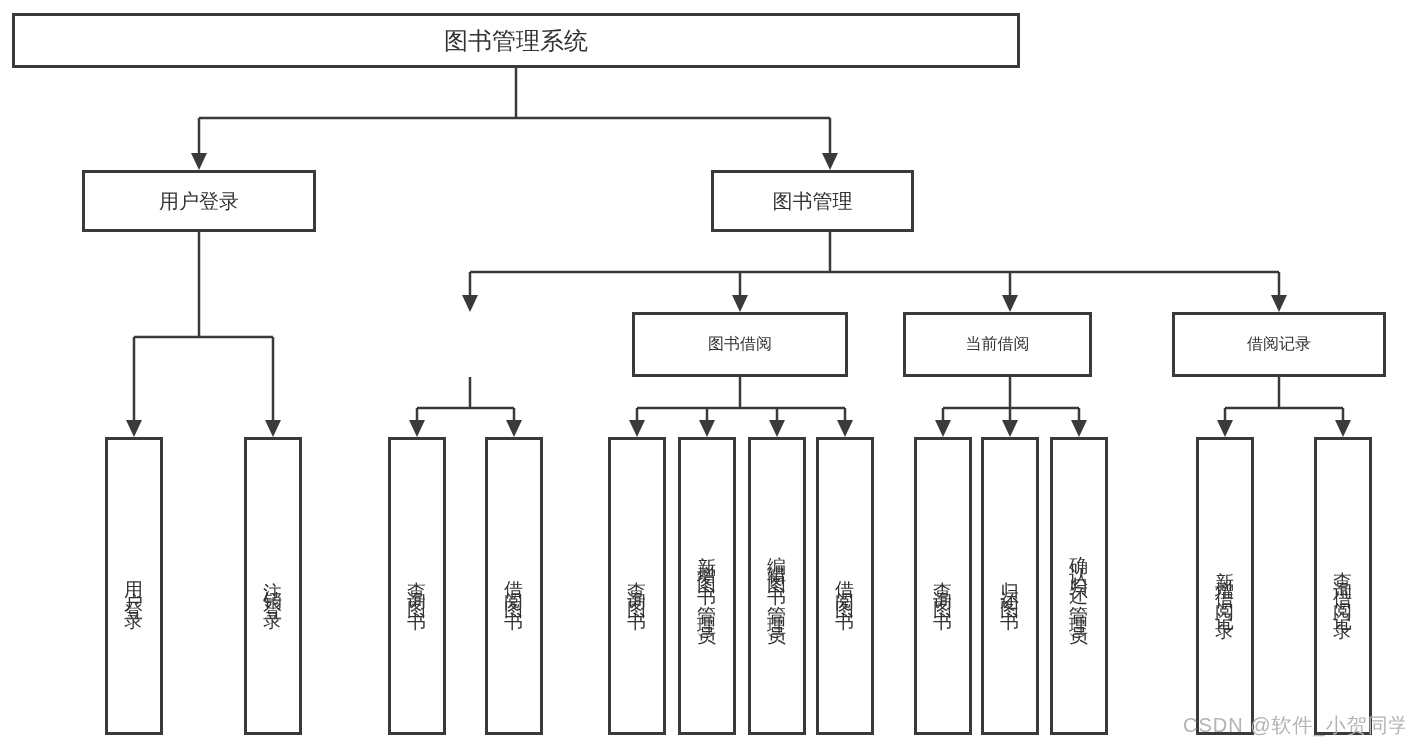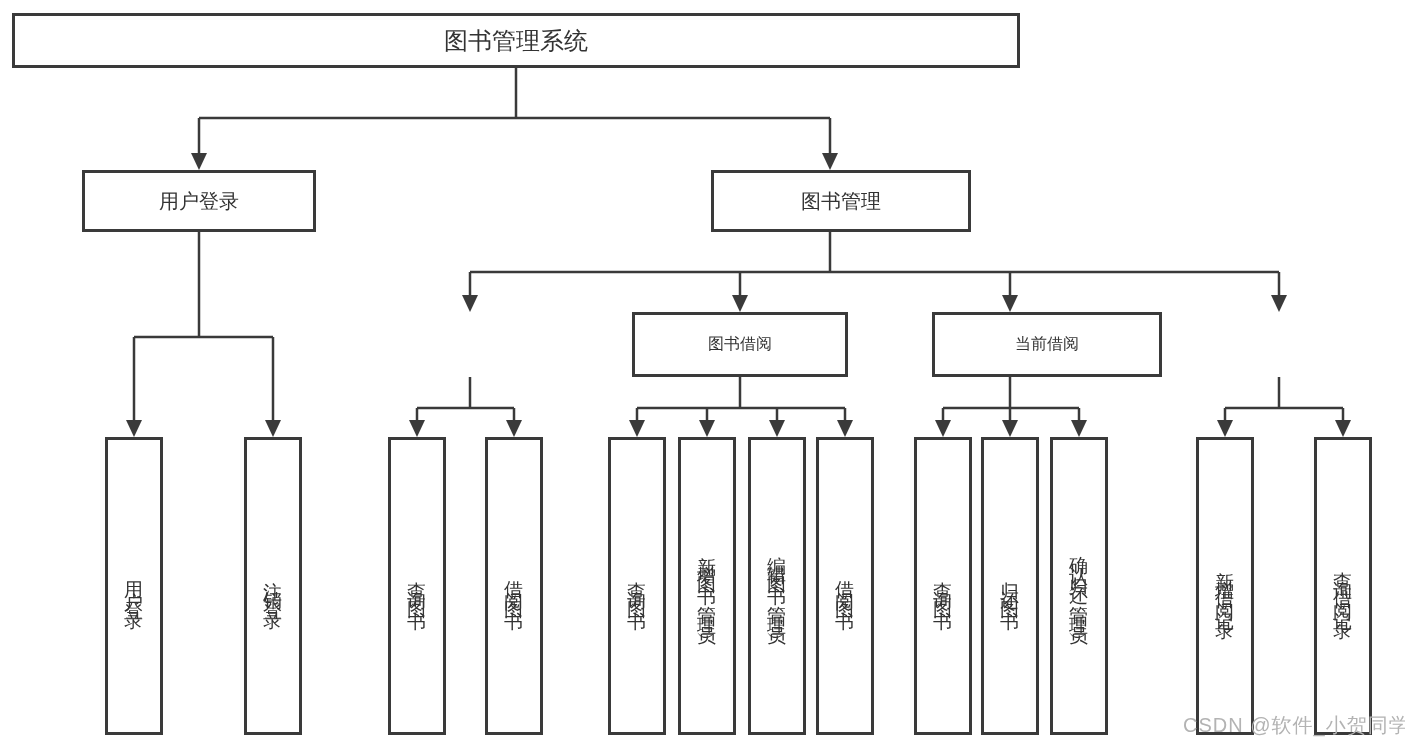--- a/index.html
+++ b/index.html
@@ -16,24 +16,24 @@
     border:3px solid #3a3a3a;
     background:#ffffff;
     display:flex;align-items:center;justify-content:center;
     color:#333333;
     box-sizing:border-box;
     text-align:center;
   }
   .root{left:12px;top:13px;width:1008px;height:55px;font-size:24px;}
   .lvl{height:62px;font-size:20px;}
   .n-userlogin{left:82px;top:170px;width:234px;}
-  .n-bookmgmt{left:711px;top:170px;width:260px;}
+  .n-bookmgmt{left:711px;top:170px;width:203px;}
   .n-newbook{left:362px;top:312px;width:216px;height:65px;}
   .n-borrow{left:632px;top:312px;width:216px;height:65px;}
-  .n-current{left:903px;top:312px;width:230px;height:65px;margin-left:29px;}
+  .n-current{left:903px;top:312px;width:189px;height:65px;}
   .n-records{left:1172px;top:312px;width:214px;height:65px;}
   .leaf{
     position:absolute;
     top:437px;width:58px;height:298px;
     border:3px solid #3a3a3a;background:#ffffff;
     display:flex;align-items:center;justify-content:center;
     box-sizing:border-box;
   }
   .vtext{
     writing-mode:vertical-rl;
@@ -135,20 +135,23 @@
   <div class="node lvl n-bookmgmt">
     <span>图书管理</span>
   </div>
 
   <div class="node n-borrow">
     <span>图书借阅</span>
   </div>
   <div class="node n-current">
     <span>当前借阅</span>
   </div>
+  <div class="node n-records">
+    <span>借阅记录</span>
+  </div>
 
   <div class="leaf" style="left:105px">
     <span class="vtext">用户登录</span>
   </div>
   <div class="leaf" style="left:244px">
     <span class="vtext">注销登录</span>
   </div>
 
   <div class="leaf" style="left:388px">
     <span class="vtext">查询图书</span>

